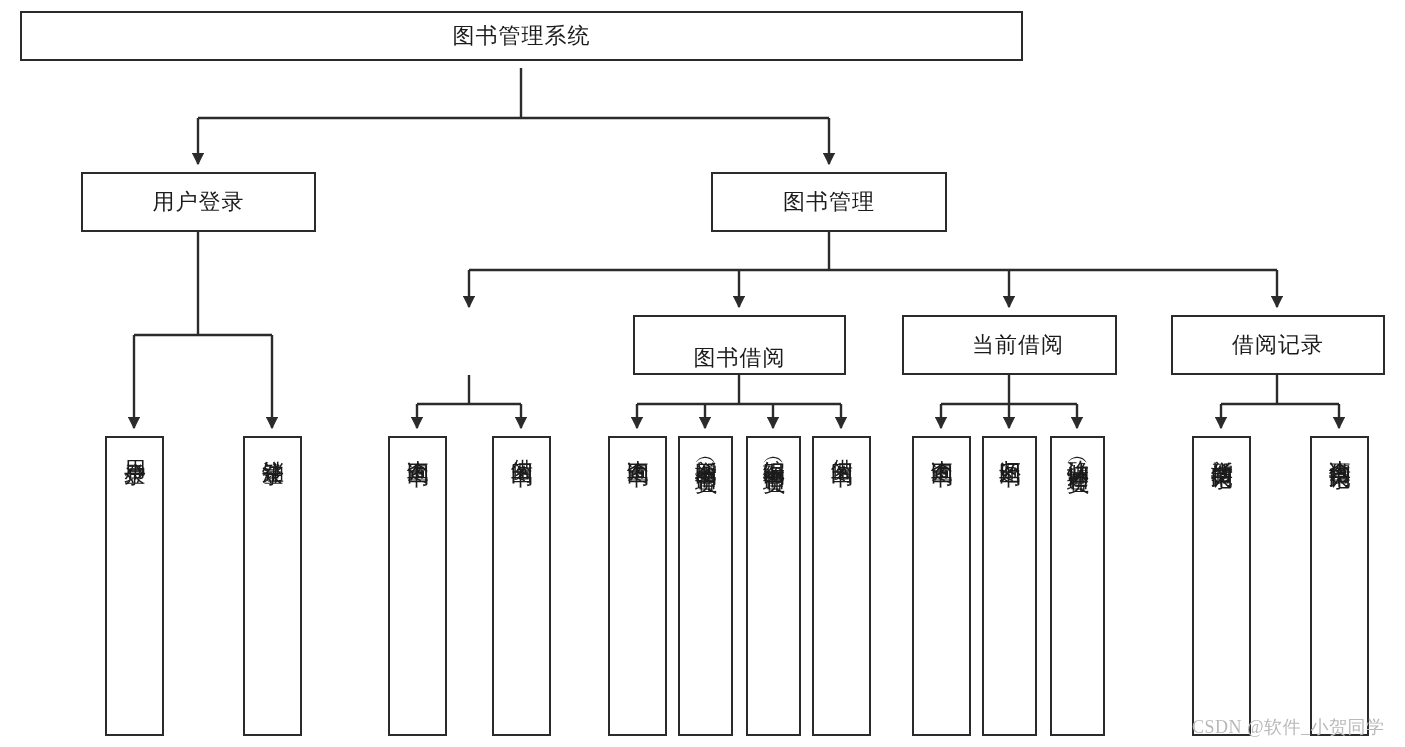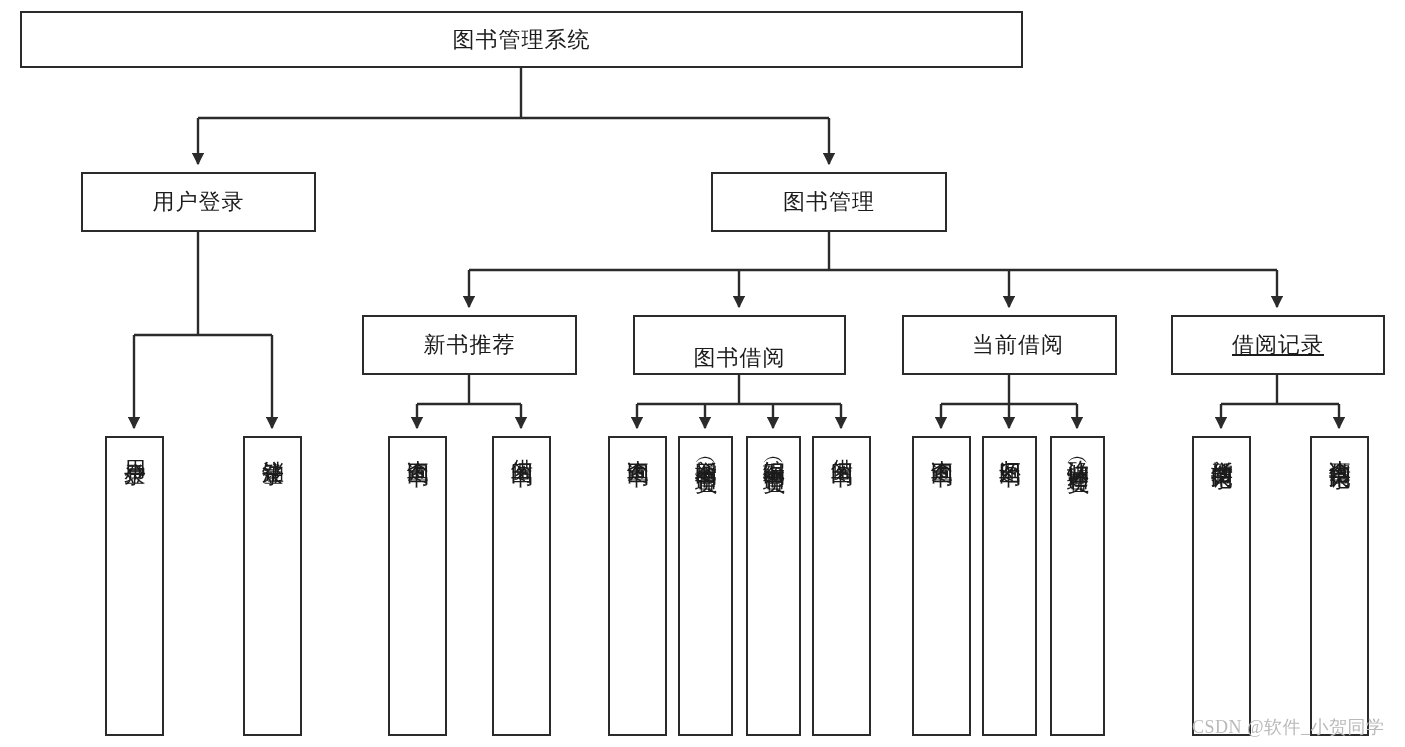--- a/index.html
+++ b/index.html
@@ -109,41 +109,38 @@
       <path d="M 1009 404 L 1009 428" marker-end="url(#arrow)"></path>
       <path d="M 1077 404 L 1077 428" marker-end="url(#arrow)"></path>
 
       <path d="M 1277 375 L 1277 404"></path>
       <path d="M 1221 404 L 1339 404"></path>
       <path d="M 1221 404 L 1221 428" marker-end="url(#arrow)"></path>
       <path d="M 1339 404 L 1339 428" marker-end="url(#arrow)"></path>
     </g>
   </svg>
 
-  <div class="node h" style="left:20px; top:11px; width:1003px; height:57px;">
+  <div class="node h" style="left:20px; top:11px; width:1003px; height:50px;">
     <span>图书管理系统</span>
   </div>
 
   <div class="node h" style="left:81px; top:172px; width:235px; height:60px;">
     <span>用户登录</span>
   </div>
   <div class="node h" style="left:711px; top:172px; width:236px; height:60px;">
     <span>图书管理</span>
   </div>
 
-  <div class="node h" style="left:362px; top:315px; width:215px; height:60px;">
-    <span>新书推荐</span>
-  </div>
   <div class="node h" style="left:633px; top:315px; width:213px; height:60px;align-items:flex-end;">
     <span>图书借阅</span>
   </div>
   <div class="node h" style="left:902px; top:315px; width:215px; height:60px;padding-left:17px;">
     <span>当前借阅</span>
   </div>
-  <div class="node h" style="left:1171px; top:315px; width:214px; height:60px;text-decoration:underline;">
+  <div class="node h" style="left:1171px; top:315px; width:214px; height:60px;">
     <span>借阅记录</span>
   </div>
 
   <div class="node v" style="left:105px; top:436px; width:59px; height:300px;">
     <span class="vtext">用户登录</span>
   </div>
   <div class="node v" style="left:243px; top:436px; width:59px; height:300px;">
     <span class="vtext">注销登录</span>
   </div>
 

